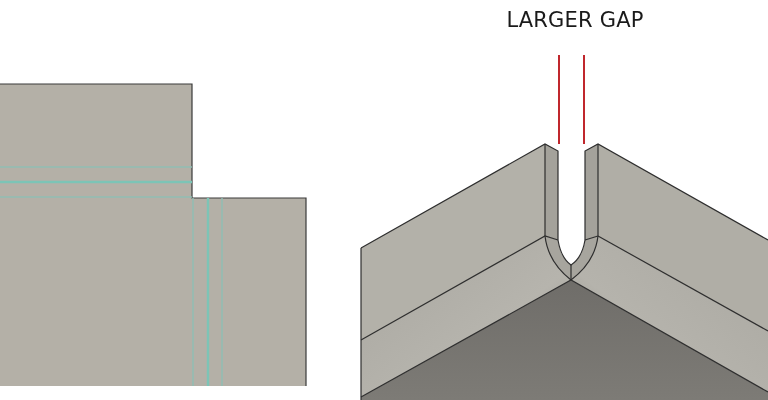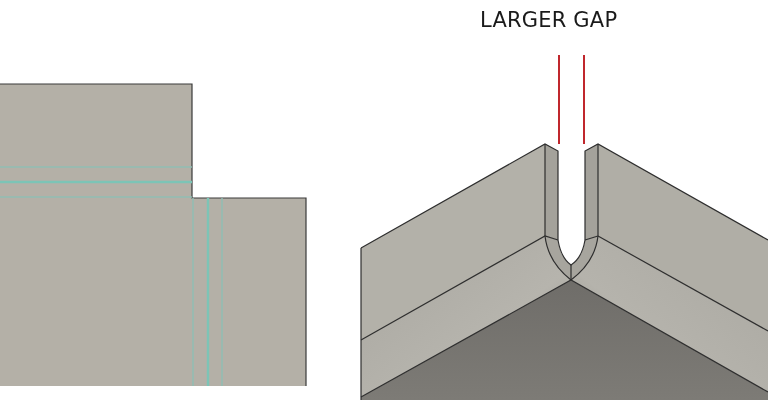--- a/index.html
+++ b/index.html
@@ -1,18 +1,18 @@
 <!DOCTYPE html>
 <html><head>
 <meta charset="utf-8">
 <style>
   html, body { margin:0; padding:0; background:#ffffff; }
   body { width:768px; height:400px; position:relative; overflow:hidden; font-family:"Liberation Sans", sans-serif; }
   svg { position:absolute; left:0; top:0; }
-  .label { position:absolute; left:480px; top:8px; width:190px; text-align:left; font-family:"DejaVu Sans", sans-serif; font-size:21px; color:#1a1a1a; letter-spacing:0.2px; }
+  .label { position:absolute; left:480px; top:8px; width:190px; text-align:center; font-family:"DejaVu Sans", sans-serif; font-size:21px; color:#1a1a1a; letter-spacing:0.2px; }
 </style>
 </head>
 <body>
 
 <svg width="768" height="400" viewBox="0 0 768 400">
   <defs>
     <linearGradient id="bendL" x1="0" y1="0" x2="1" y2="1">
       <stop offset="0" stop-color="#a8a69f"></stop>
       <stop offset="0.6" stop-color="#b6b4ad"></stop>
       <stop offset="1" stop-color="#8a8883"></stop>

